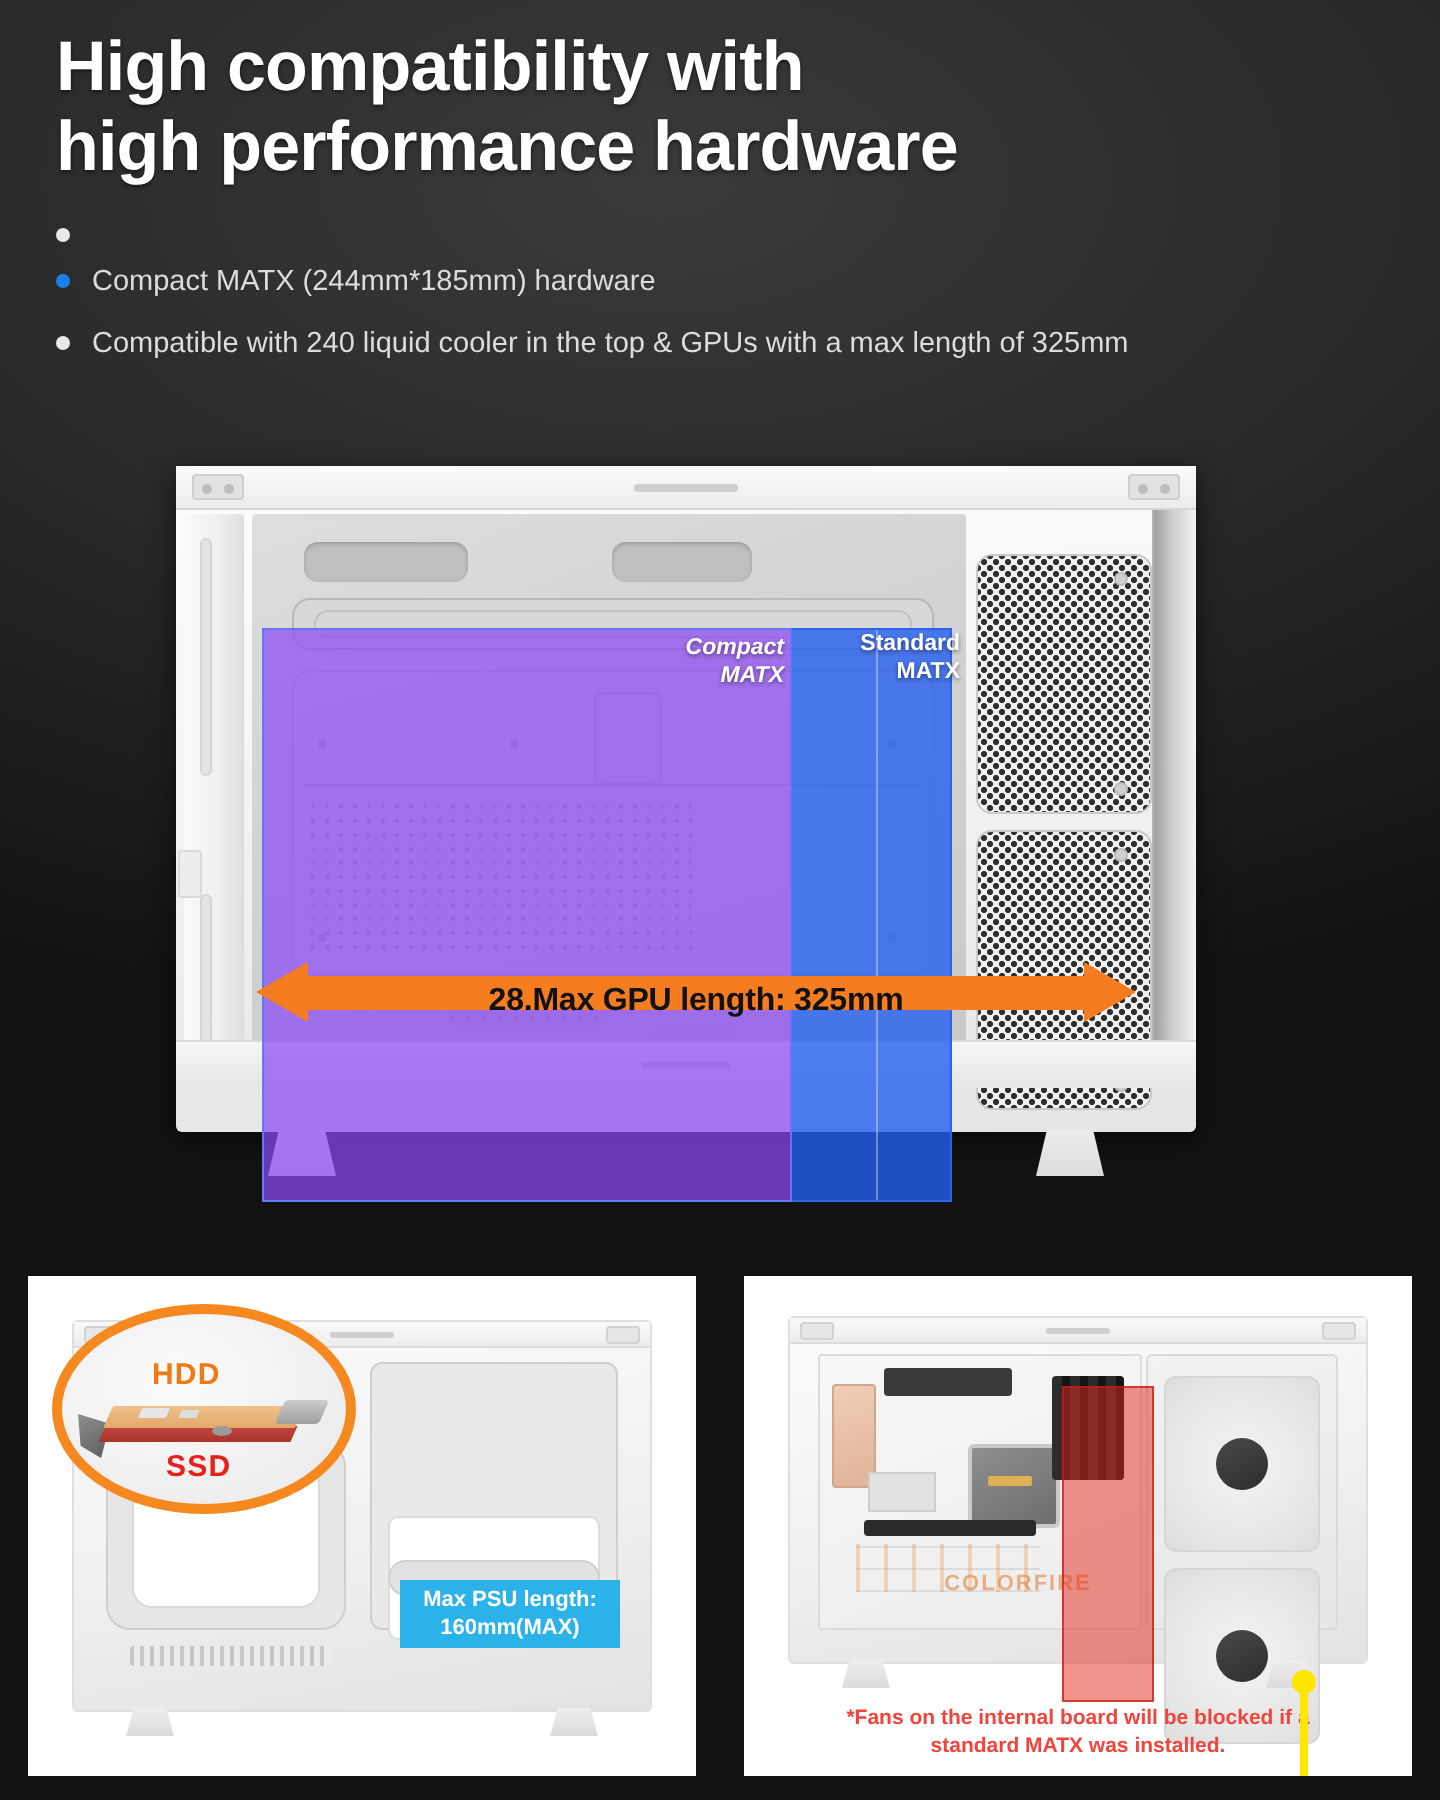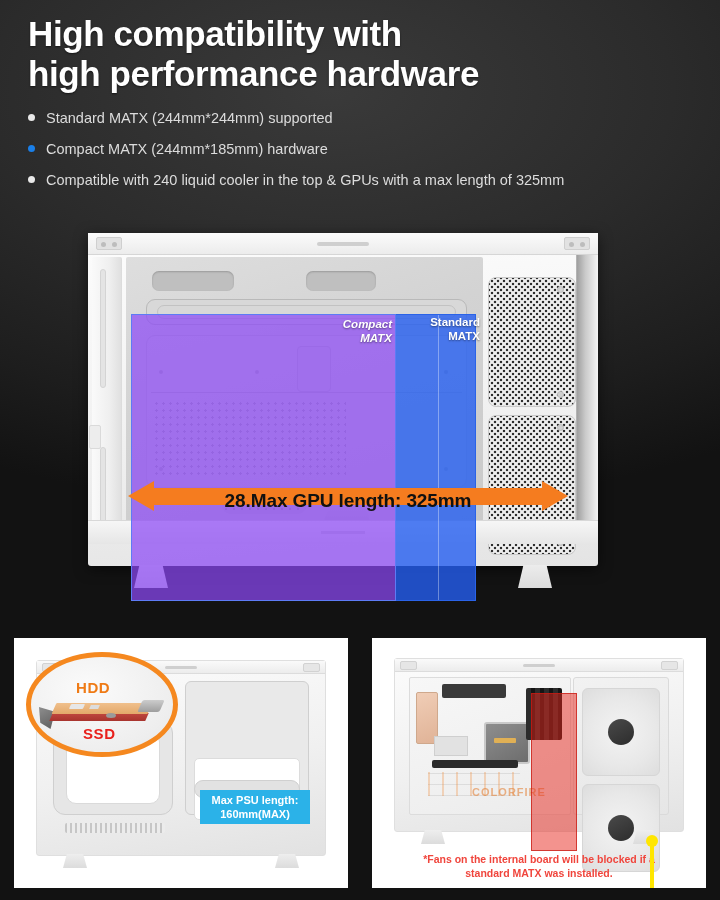--- a/index.html
+++ b/index.html
@@ -299,21 +299,21 @@
     width: 26px; height: 30px;
     background: #f57c1f;
   }
   .gpu-arrow .head.left  { left: 0;  clip-path: polygon(0 50%, 100% 0, 100% 100%); }
   .gpu-arrow .head.right { right: 0; clip-path: polygon(100% 50%, 0 0, 0 100%); }
   .gpu-arrow .label {
     position: absolute;
     left: 0; right: 0; top: 7px; height: 25px;
     display: flex; align-items: center; justify-content: center;
     color: #111111;
-    font-size: 19px;
+    font-size: 16px;
     font-weight: 700;
     letter-spacing: -0.1px;
   }
 
   
   .panel {
     position: absolute;
     top: 638px; height: 250px;
     background: #ffffff;
     overflow: hidden;
@@ -586,21 +586,20 @@
 <div class="page"></div>
 
 <div class="header">
   <div class="title">High compatibility with
 high performance hardware</div>
 
   <div class="bullets">
 
     <div class="bullet-row">
       <span class="bullet-dot"></span>
-      <span class="bullet-text">Standard MATX (244mm*244mm) supported</span>
     </div>
 
     <div class="bullet-row">
       <span class="bullet-dot accent"></span>
       <span class="bullet-text">Compact MATX (244mm*185mm) hardware</span>
     </div>
 
     <div class="bullet-row">
       <span class="bullet-dot"></span>
       <span class="bullet-text">Compatible with 240 liquid cooler in the top &amp; GPUs with a max length of 325mm</span>

